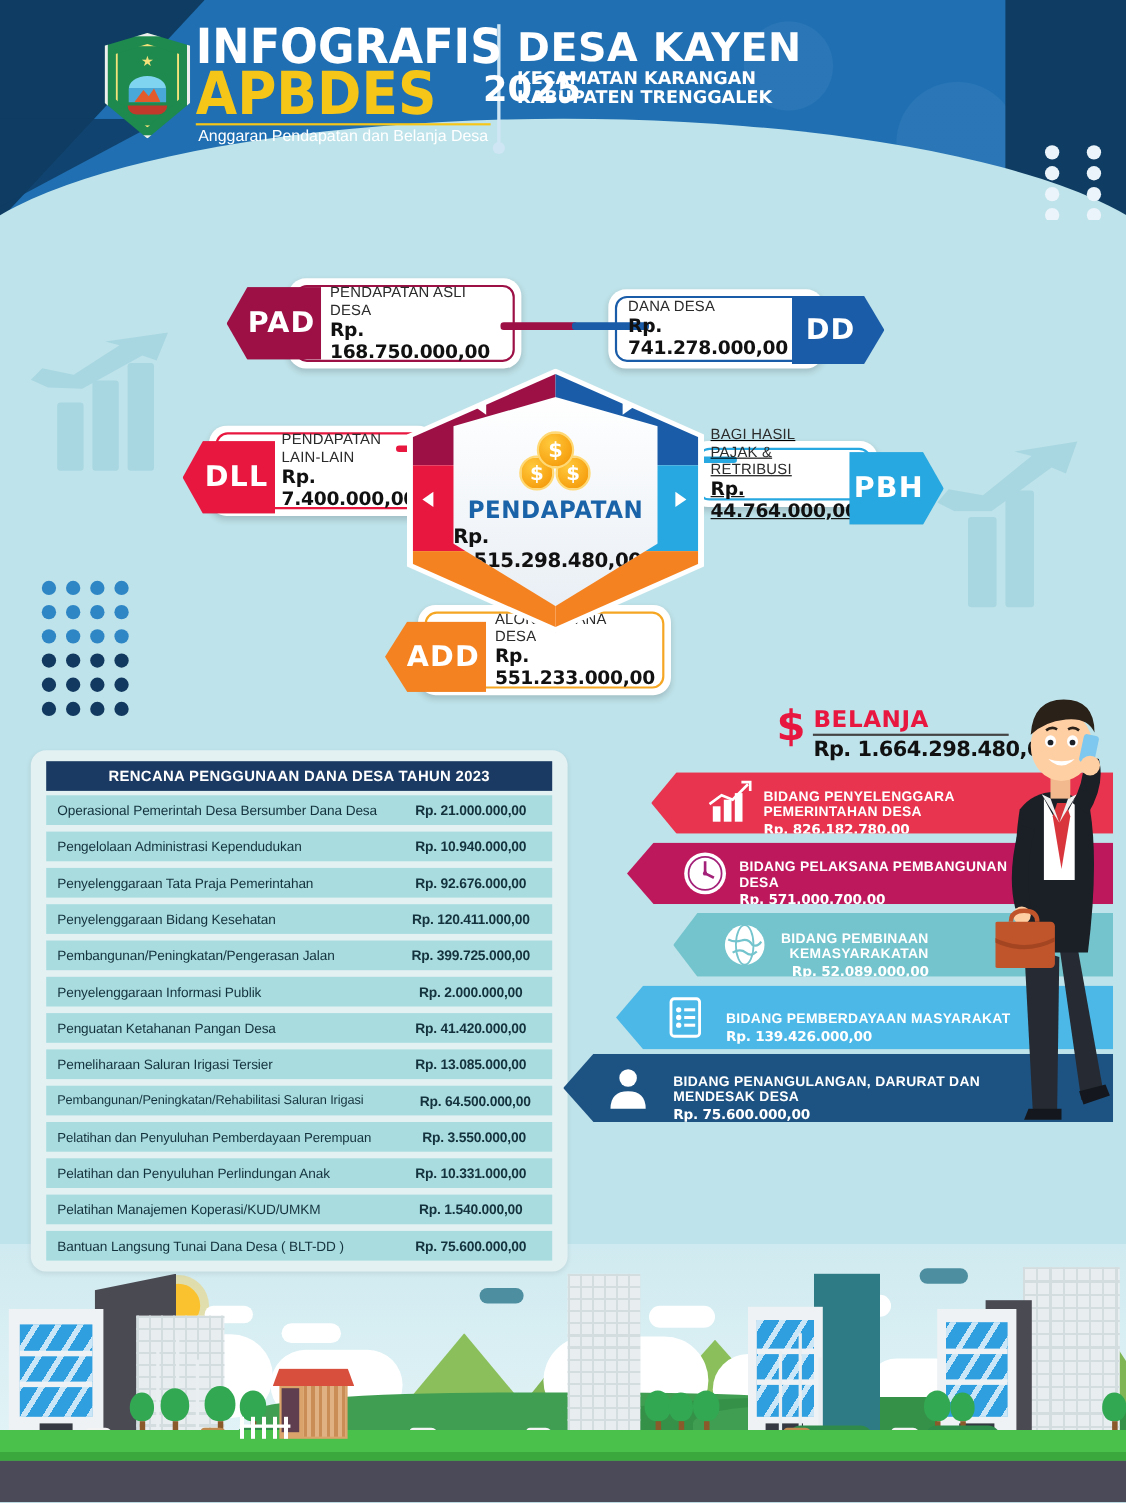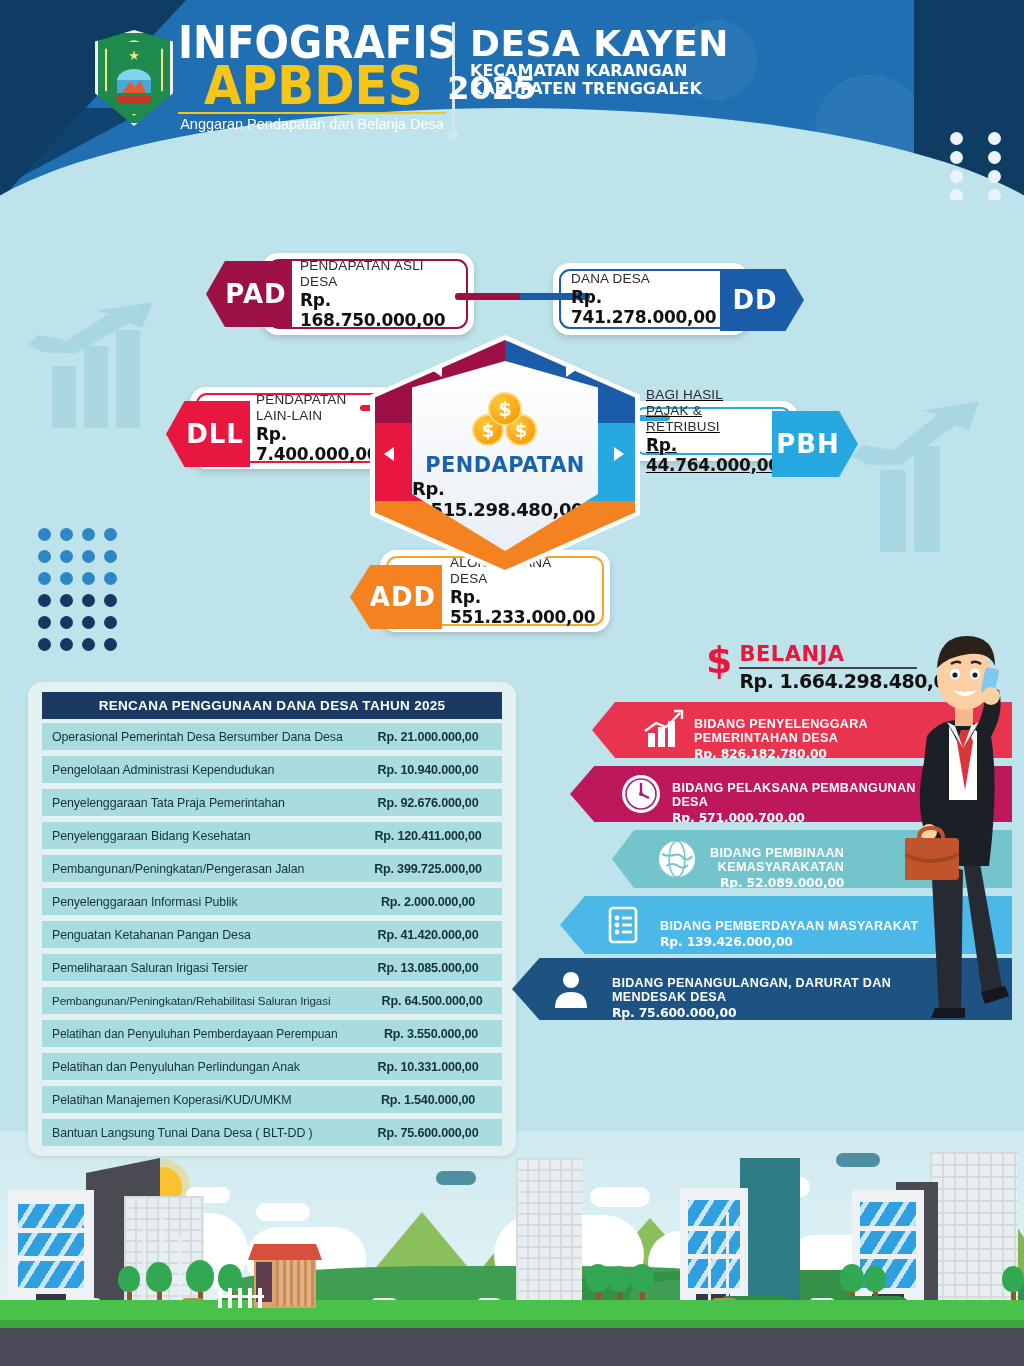--- a/index.html
+++ b/index.html
@@ -78,21 +78,21 @@
     content:""; position:absolute; left:5px; bottom:0; width:24px;height:14px;
     background:#e35b2a; clip-path:polygon(0 100%, 35% 20%, 55% 60%, 75% 10%, 100% 100%);
   }
   .logo-ribbon{ position:absolute; bottom:10px; left:50%; transform:translateX(-50%); width:36px;height:8px;background:#c0392b;border-radius:0 0 18px 18px;}
 
   .title-block{ position:absolute; left:178px; top:22px; z-index: 6;}
   .t-infografis{
     font-size:44px; font-weight:bold; color:#ffffff; letter-spacing:0px;
     line-height:.95; font-family:"DejaVu Sans", sans-serif; transform: scaleX(.92); transform-origin:left;
   }
-  .apbdes-row{ display:flex; align-items:flex-end; gap:0; margin-top:-2px;margin-left:26px; }
+  .apbdes-row{ display:flex; gap:18px; margin-top:-2px; }
   .t-apbdes{
     font-size:54px; font-weight:bold; color:#f5c518; line-height:.9;
     font-family:"DejaVu Sans", sans-serif; transform: scaleX(.9); transform-origin:left;
   }
   .t-year{ font-size:32px; font-weight:bold; color:#ffffff; font-family:"DejaVu Sans", sans-serif; padding-bottom:3px;}
   .t-sub{
     font-size:14.5px; color:#ffffff; border-top:2px solid #f5c518; padding-top:2px;
     margin-top:2px; width:268px; text-align:center; font-family:"Liberation Sans", sans-serif;
   }
   .vdivider{
@@ -387,21 +387,21 @@
           <div class="coin c2">$</div>
           <div class="coin c3">$</div>
         </div>
         <div class="pend-title">PENDAPATAN</div>
         <div class="pend-amt">Rp. 1.515.298.480,00</div>
       </div>
     </div>
   </div>
 
   <div class="tablecard">
-    <div class="tbl-head">RENCANA PENGGUNAAN DANA DESA TAHUN 2025</div>
+    <div class="tbl-head">RENCANA PENGGUNAAN DANA DESA TAHUN 2023</div>
 
     <div class="trow">
       <span class="c1">Operasional Pemerintah Desa Bersumber Dana Desa</span>
       <span class="c2">Rp. 21.000.000,00</span>
     </div>
     <div class="trow">
       <span class="c1">Pengelolaan Administrasi Kependudukan</span>
       <span class="c2">Rp. 10.940.000,00</span>
     </div>
     <div class="trow">

